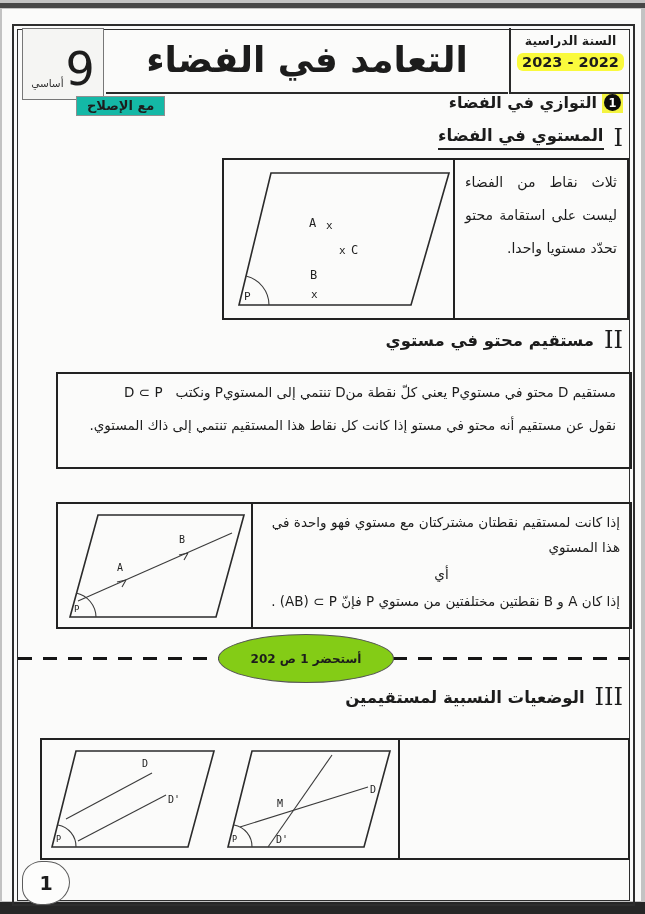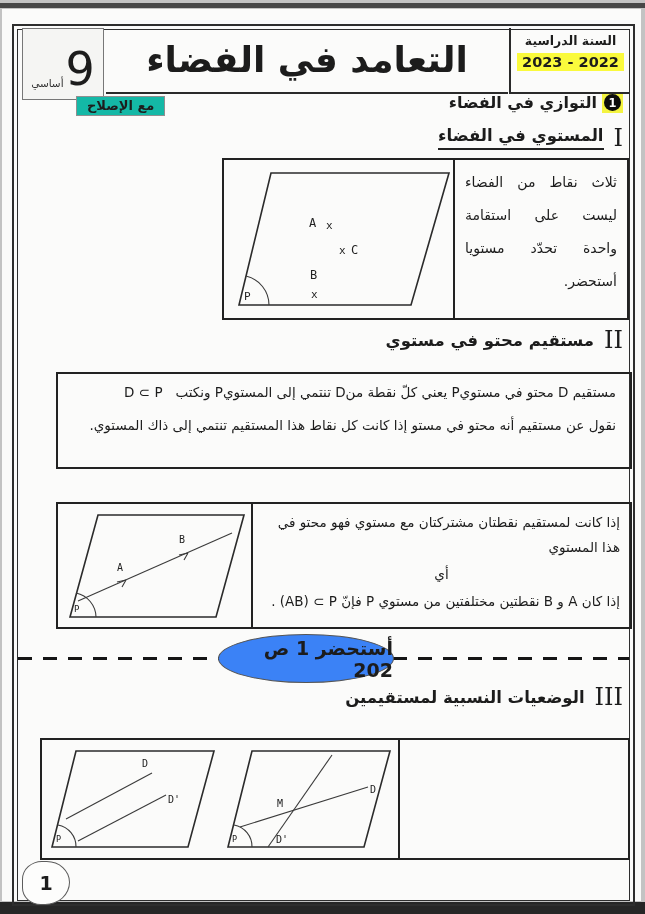--- a/index.html
+++ b/index.html
@@ -16,21 +16,21 @@
              border:1px solid #777;display:flex;direction:rtl;align-items:flex-end;justify-content:center;
              gap:2px;box-sizing:border-box;z-index:3;padding-bottom:4px;}
   .grade-box .num{font-size:46px;line-height:52px;}
   .grade-box .lbl{font-size:10.5px;padding-bottom:6px;color:#333;}
   .doc-title{position:absolute;left:88px;top:0;width:402px;height:62px;line-height:60px;text-align:center;
              font-size:36px;font-weight:bold;border-bottom:2px solid #2a2a2a;letter-spacing:1px;direction:rtl;}
   .year-box{position:absolute;right:-1px;top:-2px;width:121px;height:66px;border-left:2px solid #2a2a2a;
             border-bottom:2px solid #2a2a2a;box-sizing:border-box;text-align:center;direction:rtl;z-index:2;}
   .year-box .yl{display:block;font-size:12.5px;font-weight:bold;padding-top:5px;}
   .year-box .yv{display:block;margin:5px 6px 0 6px;background:#fafa3c;font-weight:bold;font-size:14.5px;
-                padding:1px 0;}
+                padding:1px 0;border-radius:6px;}
   .reform-badge{position:absolute;left:58px;top:66px;background:#14b8a6;border:1px solid #8f8f8f;
                 padding:1px 10px 2px;font-size:13px;font-weight:bold;color:#1d1d1d;z-index:4;direction:rtl;}
 
   
   .sec1-head{position:absolute;right:6px;top:62px;display:flex;direction:rtl;align-items:center;gap:5px;}
   .badge{background:#f4f440;padding:2px;display:inline-flex;}
   .badge .circ{width:17px;height:17px;border-radius:50%;background:#0c0c0c;color:#fff;font-size:11.5px;
                font-weight:bold;display:flex;align-items:center;justify-content:center;}
   .sec1-head .t{font-size:16px;font-weight:bold;}
   .part-head{position:absolute;right:6px;display:flex;direction:rtl;align-items:center;gap:10px;}
@@ -55,22 +55,22 @@
               box-sizing:border-box;display:flex;}
   .prop-table .dcell{width:193px;border-right:2px solid #222;display:flex;align-items:center;justify-content:center;}
   .prop-table .tcell{flex:1;direction:rtl;text-align:right;padding:6px 10px;font-size:13.5px;line-height:25px;box-sizing:border-box;}
   .prop-table .tcell p{margin:0;}
   .prop-table .tcell .mid{text-align:center;margin:2px 0;}
 
   
   .dash-line{position:absolute;left:0;right:0;top:627px;height:3px;
              background:repeating-linear-gradient(90deg,#151515 0 14px,transparent 14px 25px);}
   .ref-ellipse{position:absolute;left:200px;top:604px;width:174px;height:47px;border:1.5px solid #555;
-               border-radius:50%;background:#3b82f6;display:flex;align-items:center;justify-content:center;
-               font-size:19px;font-weight:bold;direction:rtl;z-index:2;}
+               border-radius:50%;background:#84cc16;display:flex;align-items:center;justify-content:center;
+               font-size:12px;font-weight:bold;direction:rtl;z-index:2;}
 
   
   .table3{position:absolute;left:22px;top:708px;width:590px;height:122px;border:2px solid #222;
           box-sizing:border-box;display:flex;}
   .table3 .dcell{width:358px;border-right:2px solid #222;display:flex;align-items:center;
                  justify-content:space-around;padding:0 2px;box-sizing:border-box;}
   .table3 .tcell{flex:1;direction:rtl;text-align:right;padding:14px 12px;font-size:14px;line-height:31px;box-sizing:border-box;}
 
   .page-circle{position:absolute;left:4px;top:831px;width:46px;height:42px;border:1.5px solid #5c5c5c;
                border-radius:48% 56% 60% 45%;display:flex;align-items:center;justify-content:center;
@@ -122,21 +122,21 @@
             <path class="thin" d="M 44 142 A 30 30 0 0 0 21 113"></path>
             <text x="19" y="137" font-size="11">P</text>
             <text x="84" y="64" font-size="12">A</text>
             <text x="101" y="66" font-size="11">x</text>
             <text x="114" y="91" font-size="11">x</text>
             <text x="126" y="91" font-size="12">C</text>
             <text x="85" y="116" font-size="12">B</text>
             <text x="86" y="135" font-size="11">x</text>
           </svg>
         </div>
-        <div class="tcell">ثلاث نقاط من الفضاء ليست على استقامة واحدة تحدّد مستويا أستحضر.</div>
+        <div class="tcell">ثلاث نقاط من الفضاء ليست على استقامة محتو تحدّد مستويا واحدا.</div>
       </div>
 
       <div class="part-head" style="top:298px;">
         <span class="n">II</span>
         <span class="t">مستقيم محتو في مستوي</span>
       </div>
 
       <div class="def-box">
         <p>مستقيم D محتو في مستويP يعني كلّ نقطة منD تنتمي إلى المستويP ونكتب &nbsp;&nbsp;D ⊂ P</p>
         <p>نقول عن مستقيم أنه محتو في مستو إذا كانت كل نقاط هذا المستقيم تنتمي إلى ذاك المستوي.</p>
@@ -149,21 +149,21 @@
             <path class="thin" d="M 34 110 A 25 25 0 0 0 14 86"></path>
             <text x="12" y="105" font-size="9">P</text>
             <path class="thin" d="M 16 94 L 170 26"></path>
             <path class="thin" d="M 64 73 L 55 75 M 64 73 L 60 80"></path>
             <path class="thin" d="M 126 46 L 117 48 M 126 46 L 122 53"></path>
             <text x="55" y="64" font-size="10">A</text>
             <text x="117" y="36" font-size="10">B</text>
           </svg>
         </div>
         <div class="tcell">
-          <p>إذا كانت لمستقيم نقطتان مشتركتان مع مستوي فهو محتو في هذا المستوي</p>
+          <p>إذا كانت لمستقيم نقطتان مشتركتان مع مستوي فهو واحدة في هذا المستوي</p>
           <p class="mid">أي</p>
           <p>إذا كان A و B نقطتين مختلفتين من مستوي P فإنّ ‪(AB) ⊂ P‬ .</p>
         </div>
       </div>
 
       <div class="dash-line"></div>
       <div class="ref-ellipse">أستحضر 1 ص 202</div>
 
       <div class="part-head" style="top:655px;">
         <span class="n">III</span>

